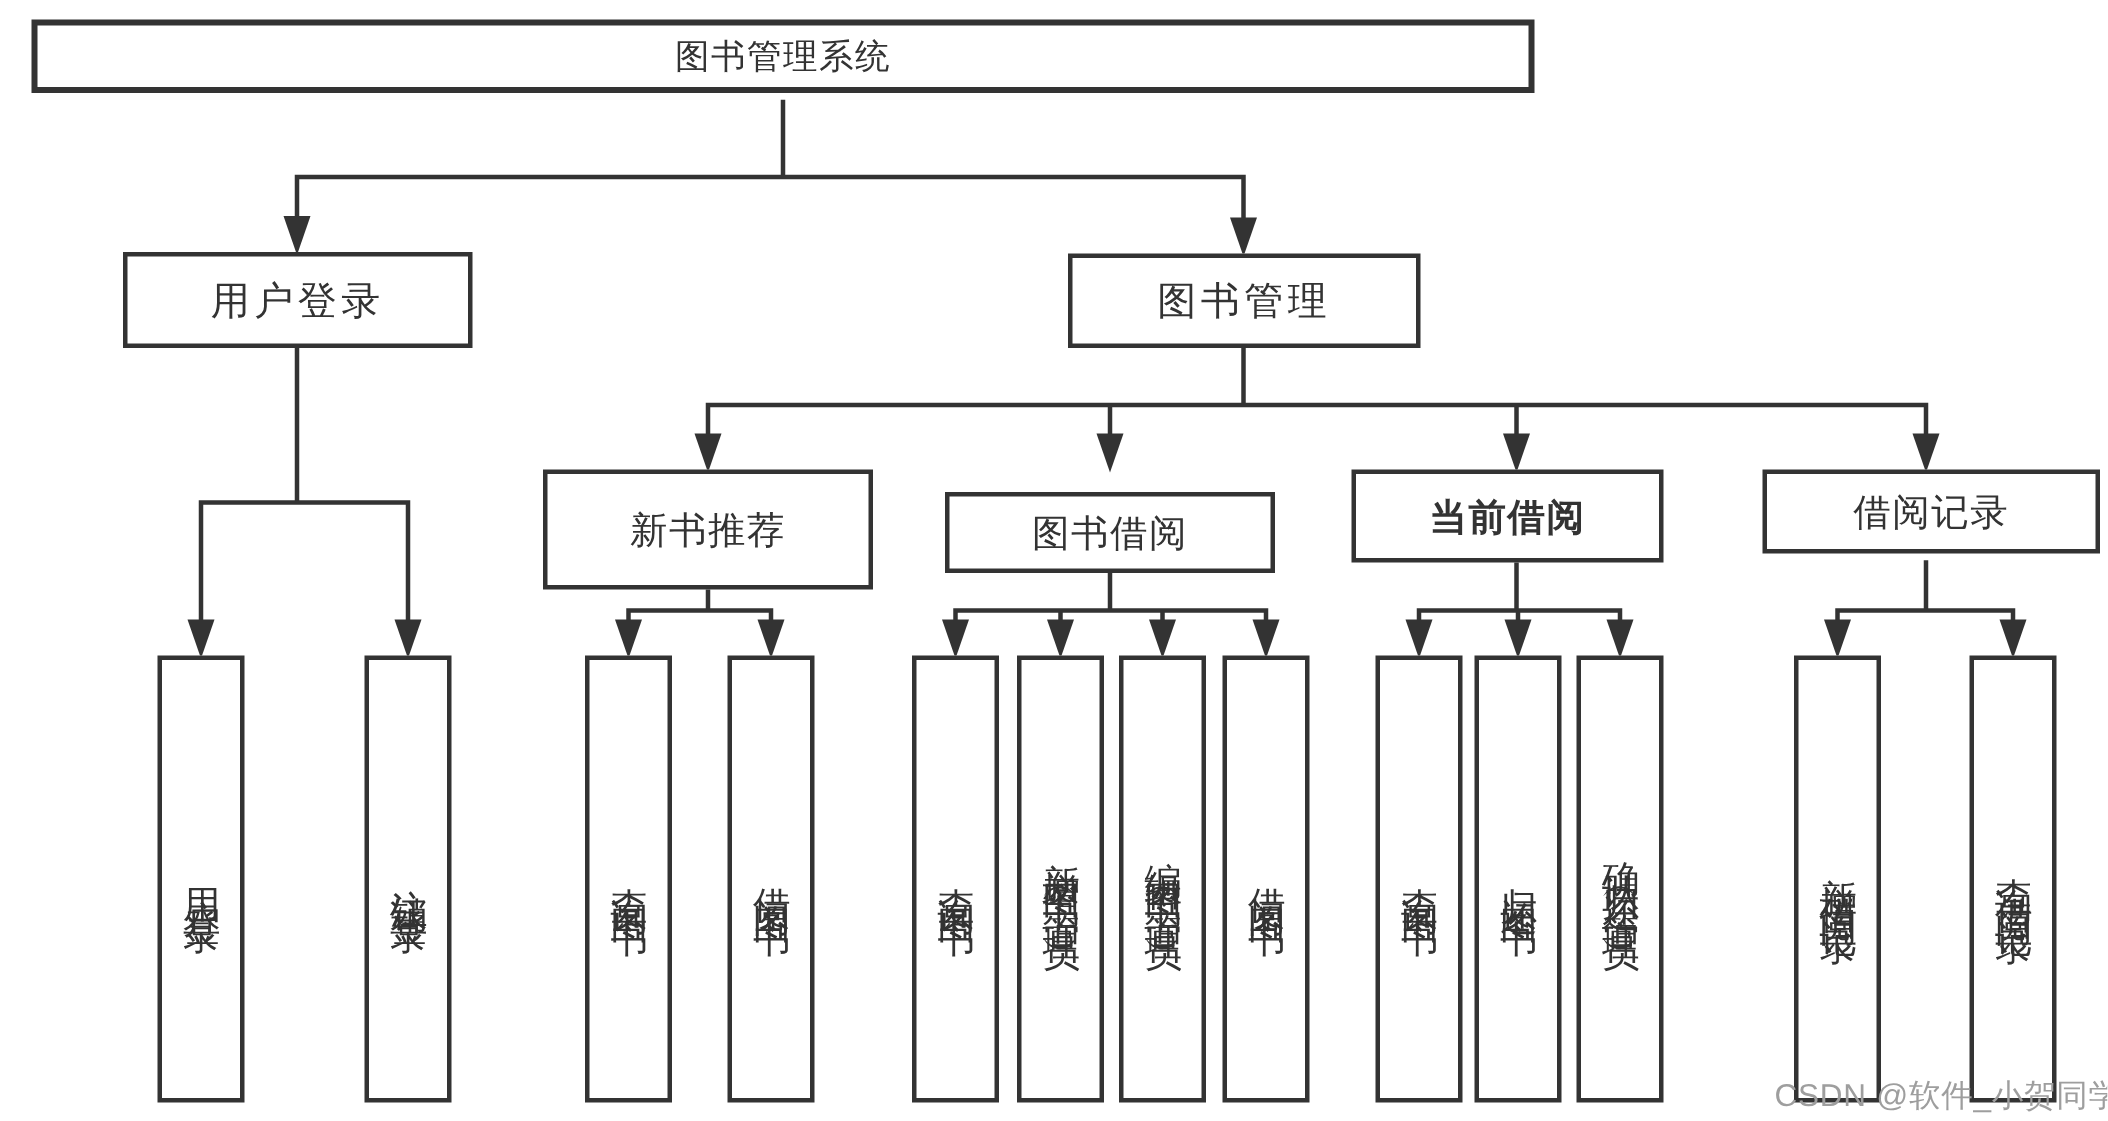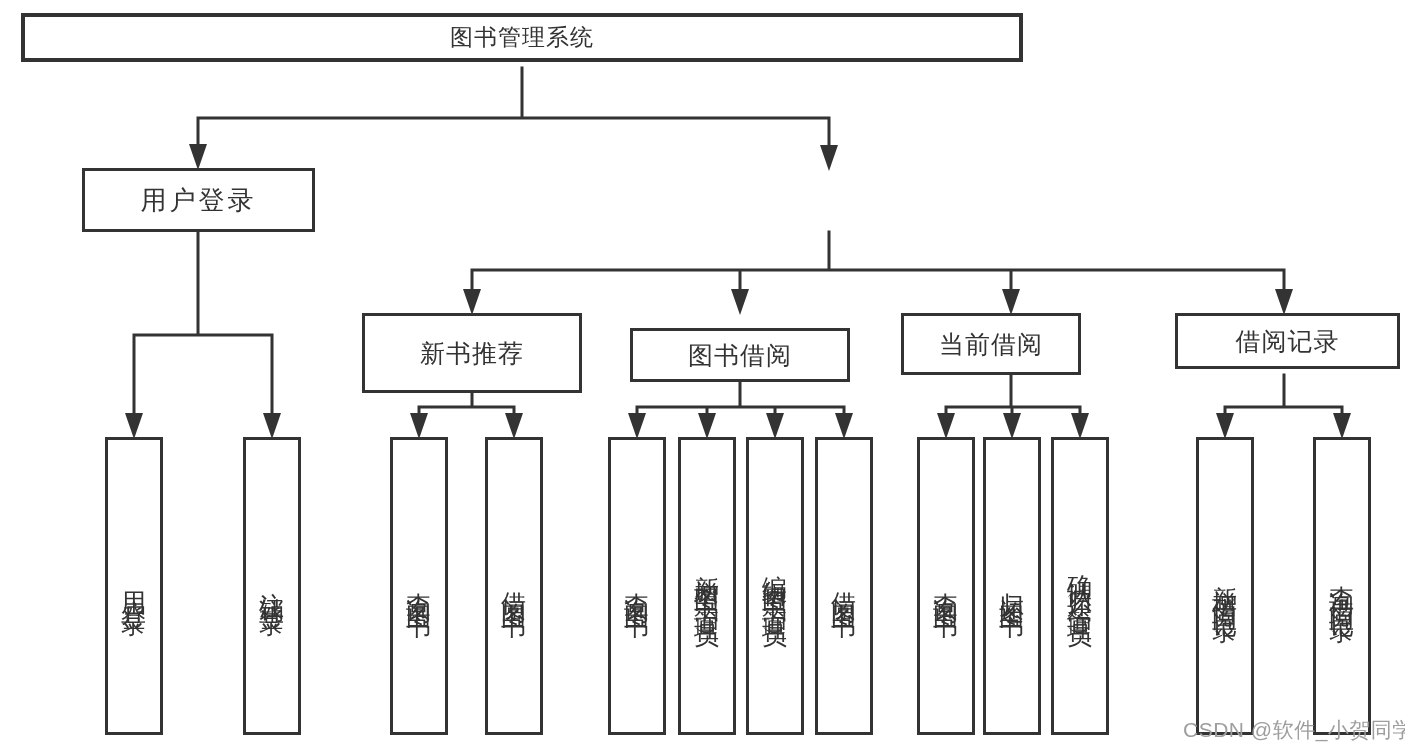--- a/index.html
+++ b/index.html
@@ -108,28 +108,31 @@
     </g>
   </svg>
 
   <div class="box root-box" style="left:21px; top:13px; width:1002px; height:49px;">
     <span>图书管理系统</span>
   </div>
 
   <div class="box hbox-l2" style="left:82px; top:168px; width:233px; height:64px;">
     <span>用户登录</span>
   </div>
+  <div class="box hbox-l2" style="left:712px; top:169px; width:235px; height:63px;">
+    <span>图书管理</span>
+  </div>
 
   <div class="box hbox-l3" style="left:362px; top:313px; width:220px; height:80px;">
     <span>新书推荐</span>
   </div>
   <div class="box hbox-l3" style="left:630px; top:328px; width:220px; height:54px;">
     <span>图书借阅</span>
   </div>
-  <div class="box hbox-l3" style="left:901px; top:313px; width:180px; height:62px;">
+  <div class="box hbox-l3" style="left:901px; top:313px; width:208px; height:62px;font-weight:bold;">
     <span>当前借阅</span>
   </div>
   <div class="box hbox-l3" style="left:1175px; top:313px; width:225px; height:56px;">
     <span>借阅记录</span>
   </div>
 
   <div class="box vbox" style="left:105px; top:437px;">
     <span class="vtext">用户登录</span>
   </div>
   <div class="box vbox" style="left:243px; top:437px;">

